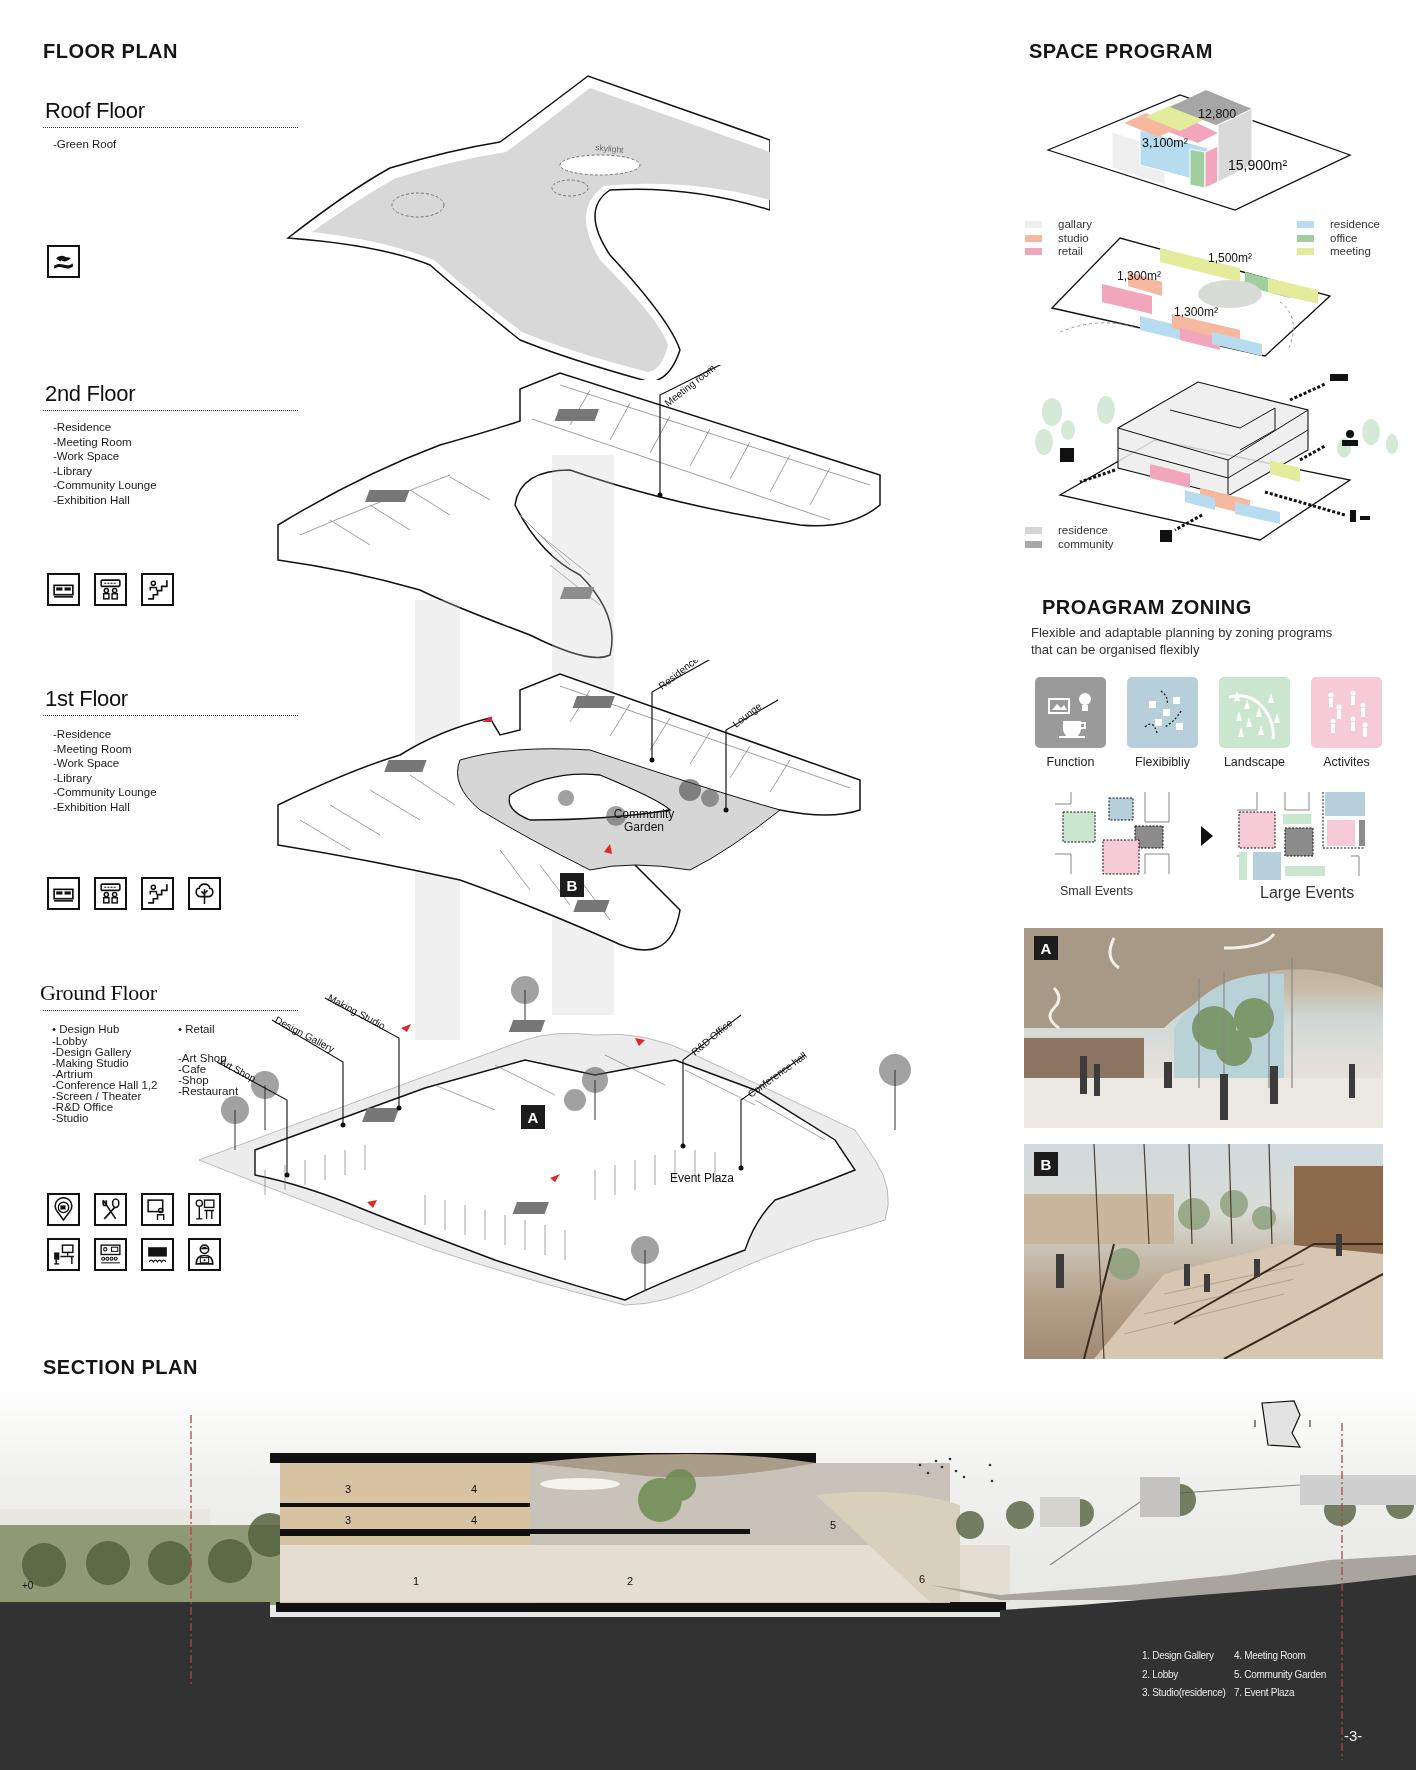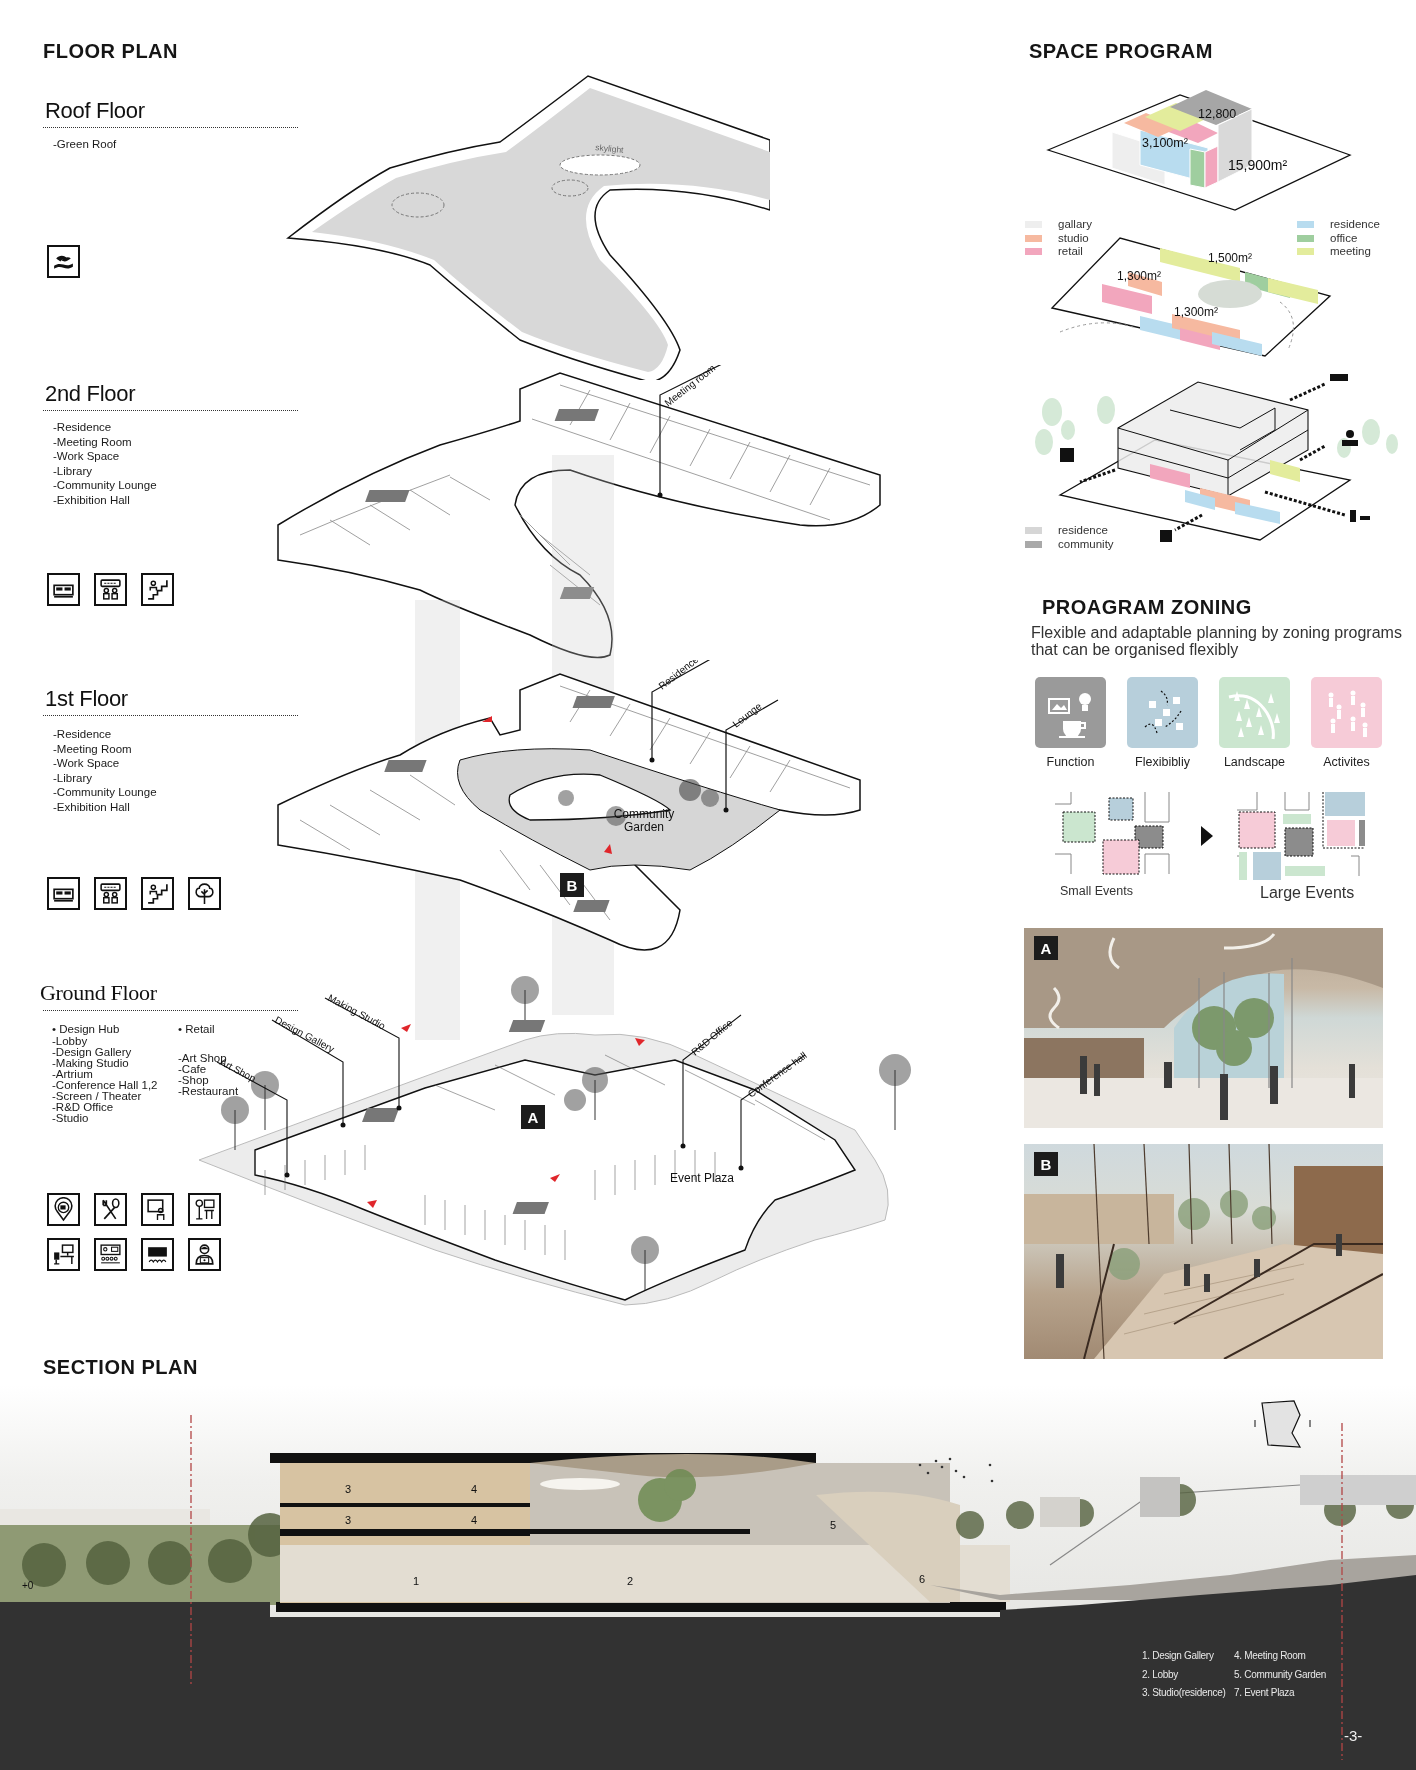--- a/index.html
+++ b/index.html
@@ -494,21 +494,21 @@
       <span class="sw" style="background:#d6d6d6;"></span>
       <span>residence</span>
     </div>
   <div class="row">
       <span class="sw" style="background:#a9a9a9;"></span>
       <span>community</span>
     </div>
 </div>
 
 <div class="abs section-title" style="left:1029px; top:596px;margin-left:13px;">PROAGRAM ZONING</div>
-<div class="abs" style="left:1031px; top:624px; font-size:16px; line-height:17px; color:#333;">
+<div class="abs" style="left:1031px; top:624px; font-size:13px; line-height:17px; color:#333;">
   <div>Flexible and adaptable planning by zoning programs</div>
   <div>that can be organised flexibly</div>
 </div>
 
 <div class="abs zone-grid" style="left:1035px; top:677px;align-items:flex-end;">
   <div class="zone-card">
     <div class="zone-tile" style="background:#9a9a9a;">
       <svg width="56" height="56" viewBox="0 0 56 56">
           <rect x="6" y="14" width="20" height="14" fill="none" stroke="#fff" stroke-width="2"></rect>
           <path d="M9 25l5-6 4 4 3-3 3 5z" fill="#fff"></path>

